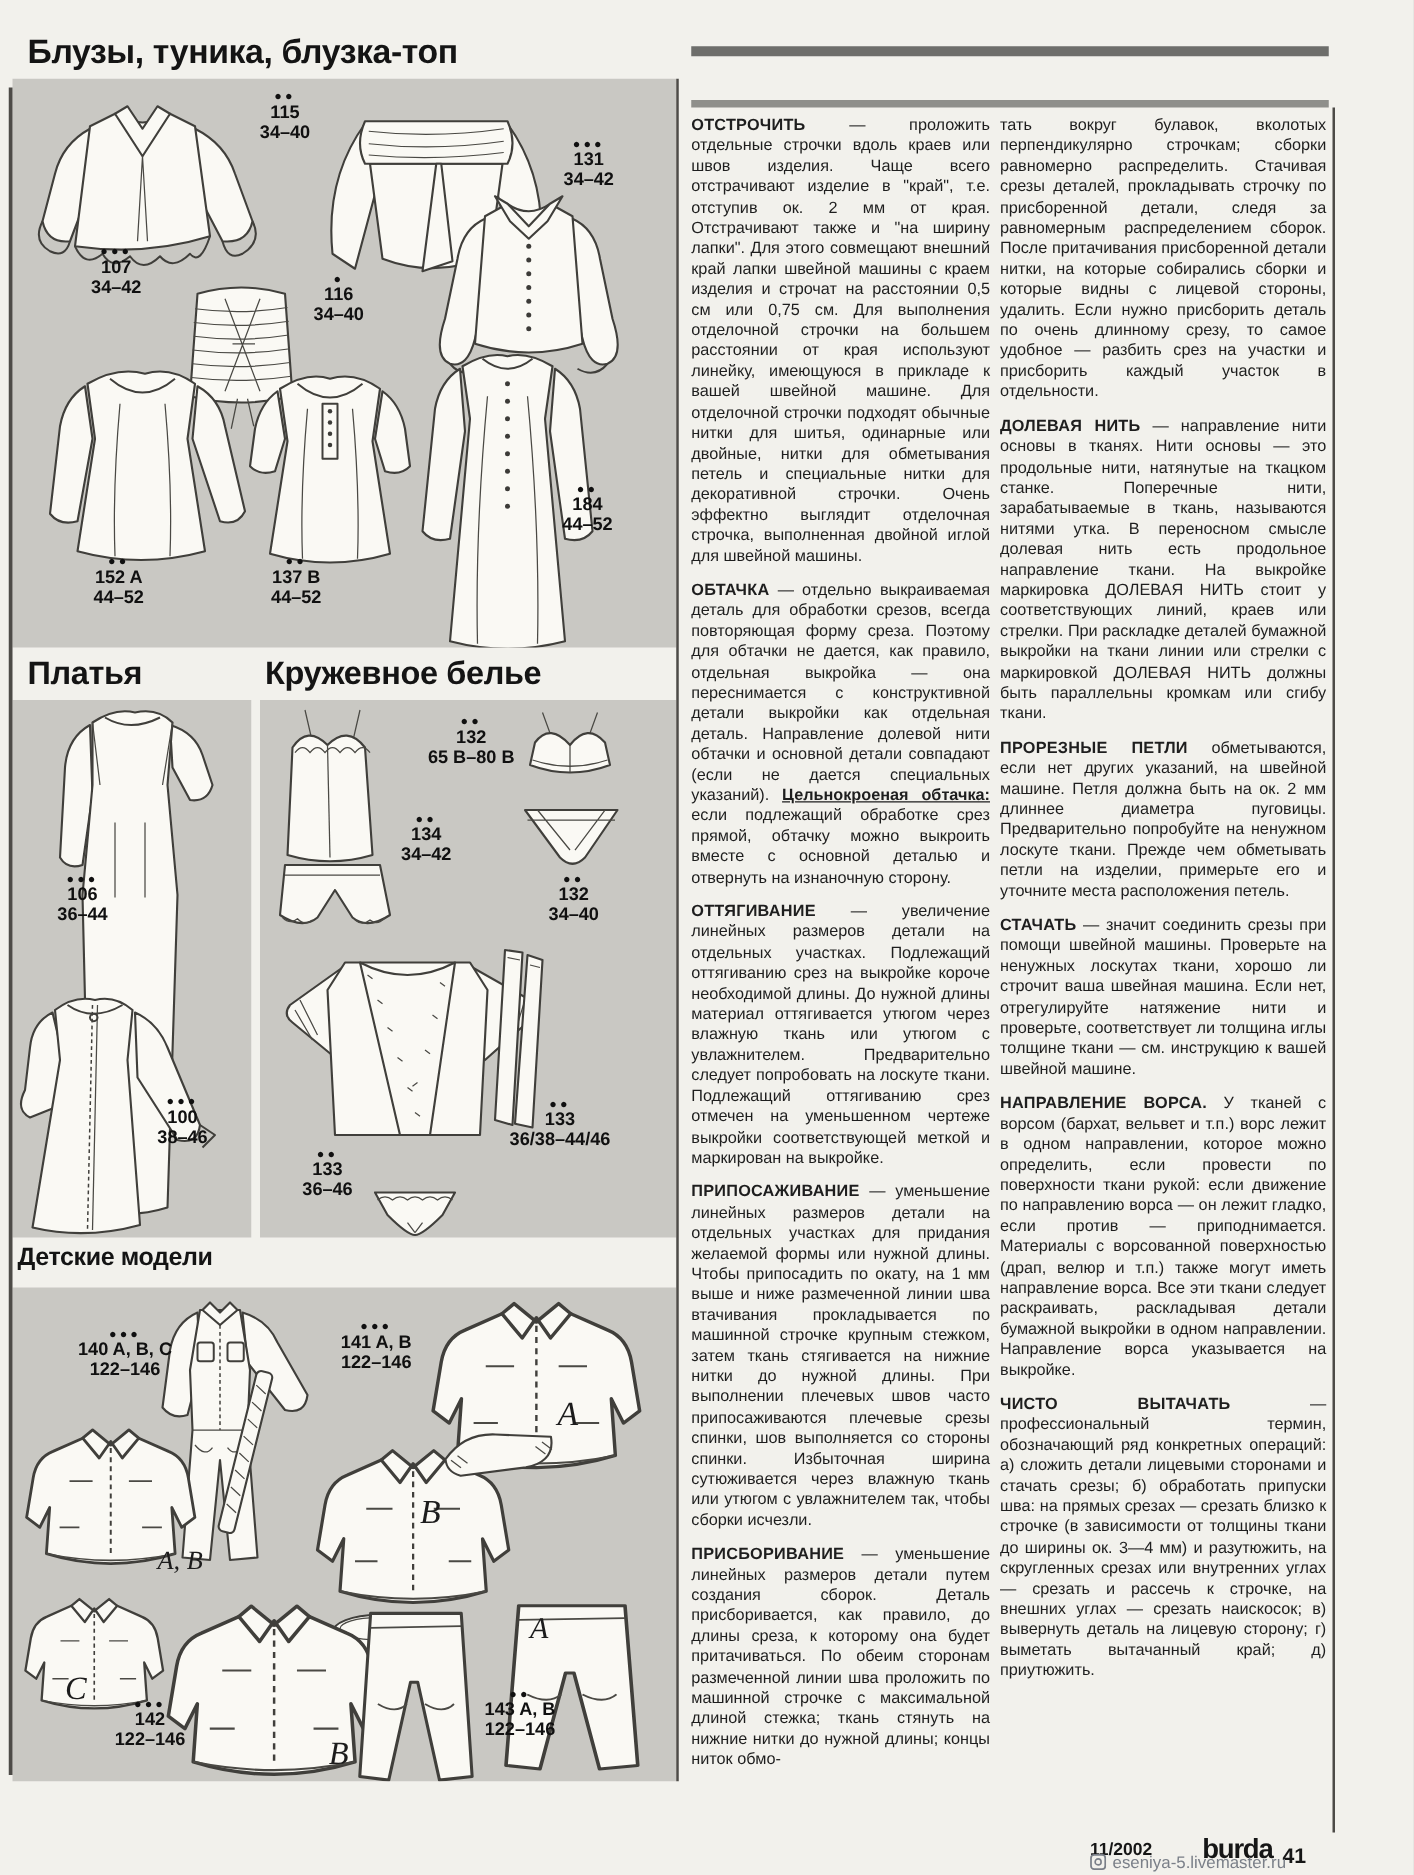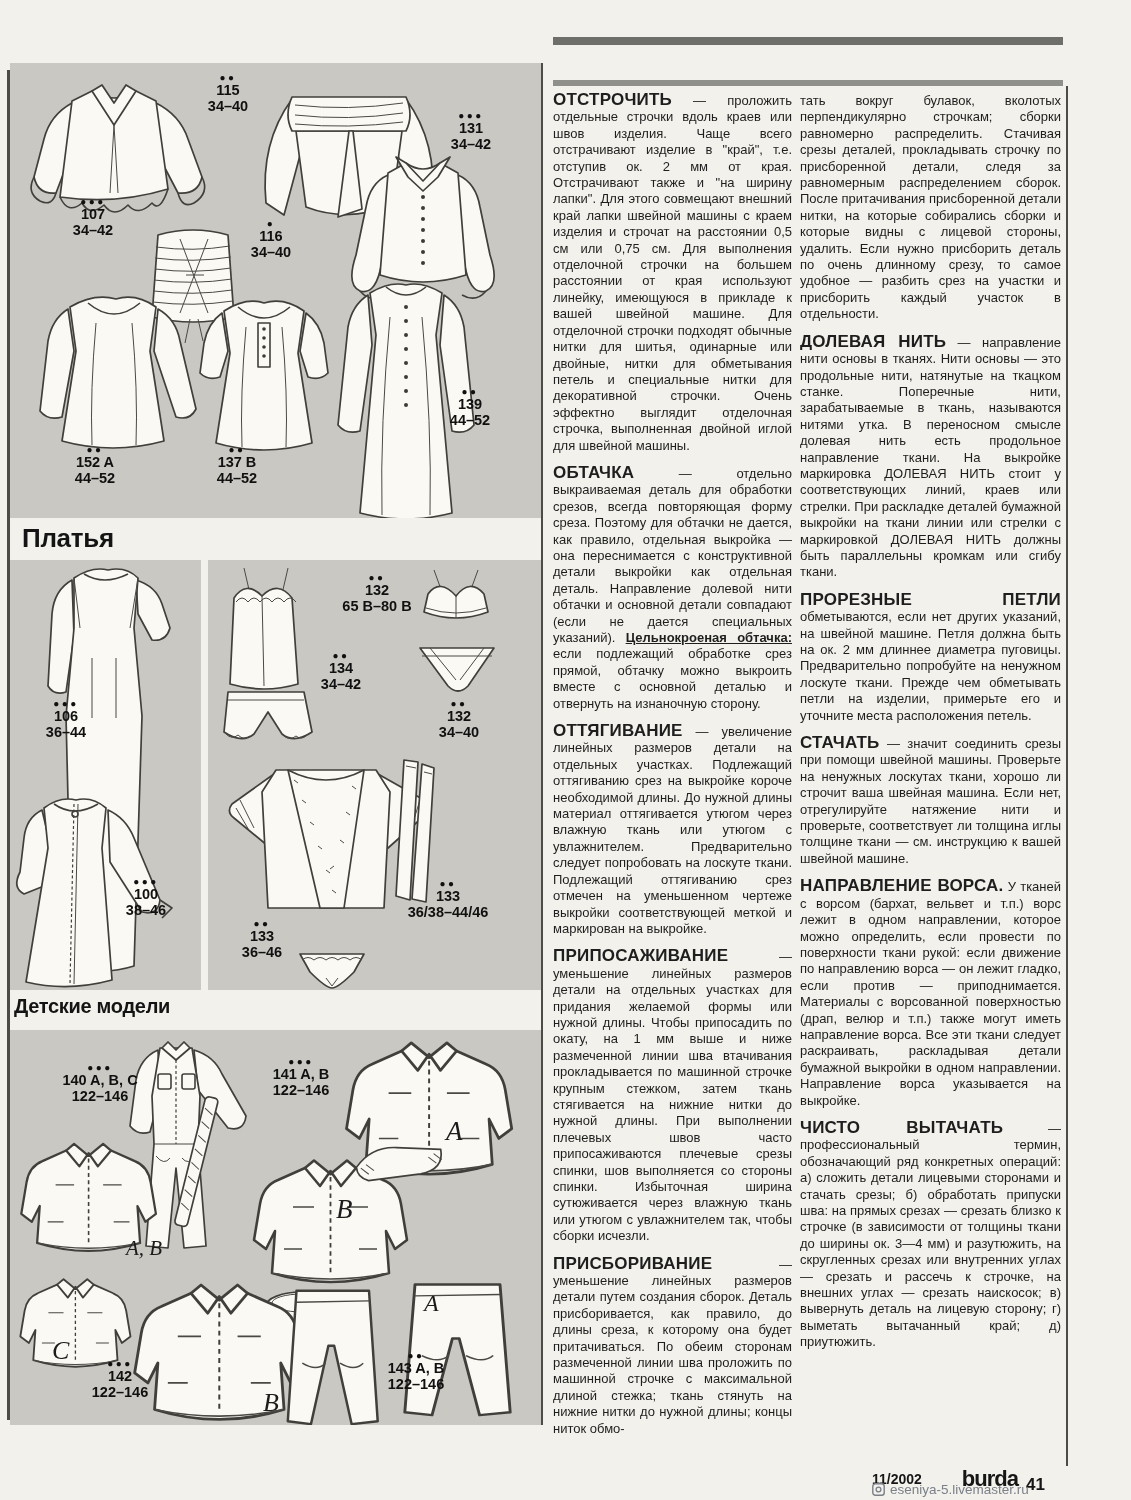--- a/index.html
+++ b/index.html
@@ -10,42 +10,44 @@
   .mlabel{position:absolute;transform:translateX(-50%);text-align:center;font-weight:bold;color:#101010;line-height:15.5px;white-space:nowrap;}
   .mlabel .dots{font-size:10px;letter-spacing:2.5px;line-height:11px;}
   .mlabel .mnum,.mlabel .msize{font-size:14.5px;}
   .letter{position:absolute;font-family:"Liberation Serif",serif;font-style:italic;color:#1c1c1c;}
   .vline{position:absolute;background:#4d4b47;}
   .hbar{position:absolute;left:553px;width:510px;}
   .rtitle{position:absolute;left:556px;top:44px;width:510px;font-weight:bold;font-size:28px;
           word-spacing:9px;letter-spacing:0.2px;color:#131313;white-space:nowrap;}
   .rtext{position:absolute;top:92px;font-size:13px;line-height:16.4px;text-align:justify;color:#1e1e1e;}
   .rtext p{margin:0 0 11px 0;}
-  .rtext b{font-size:17px;letter-spacing:0.2px;}
+  .rtext b{font-size:13px;letter-spacing:0.2px;}
   .u{text-decoration:underline;font-weight:bold;}
   .footer{position:absolute;left:872px;top:1462px;display:flex;align-items:center;gap:8px;color:#161616;}
   .f-issue{font-size:14px;font-weight:bold;}
   .f-brand{font-size:22px;font-weight:800;letter-spacing:-1px;margin-left:32px;}
   .f-page{font-size:17px;font-weight:bold;margin-top:13px;}
   .wm{position:absolute;left:872px;top:1482px;display:flex;align-items:center;gap:5px;
       color:#7a7f88;font-size:13.5px;white-space:nowrap;}
   svg .g{fill:#faf9f4;stroke:#403f3b;stroke-width:1.7;stroke-linejoin:round;}
   svg .fn{fill:none;stroke:#403f3b;stroke-width:1.6;stroke-linejoin:round;}
   svg .thin{fill:none;stroke:#4a4944;stroke-width:1;}
   svg .dash{fill:none;stroke:#403f3b;stroke-width:1.2;stroke-dasharray:3 2.5;}
   svg .dot{fill:#3c3b38;stroke:none;}
 </style>
 </head>
 <body>
 
 <div class="page">
 
+  <div class="sec-title" style="left:22px;top:26px;font-size:27px">Блузы, туника, блузка-топ</div>
   <div class="panel" style="left:10px;top:63px;width:531px;height:455px"></div>
 
   <div class="sec-title" style="left:22px;top:523px;font-size:26px">Платья</div>
+  <div class="sec-title" style="left:212px;top:523px;font-size:26px">Кружевное белье</div>
   <div class="panel" style="left:10px;top:560px;width:191px;height:430px"></div>
   <div class="panel" style="left:208px;top:560px;width:333px;height:430px"></div>
 
   <div class="sec-title" style="left:14px;top:995px;font-size:20px">Детские модели</div>
   <div class="panel" style="left:10px;top:1030px;width:531px;height:395px"></div>
 
   <div class="vline" style="left:7px;top:70px;width:3px;height:1350px"></div>
   <div class="vline" style="left:541px;top:63px;width:2px;height:1362px"></div>
   <div class="vline" style="left:1066px;top:86px;width:2px;height:1380px"></div>
 
@@ -277,21 +279,21 @@
     <div class="mnum">152 A</div>
     <div class="msize">44–52</div>
   </div>
   <div class="mlabel" style="left:237px;top:444px">
     <div class="dots">●●</div>
     <div class="mnum">137 B</div>
     <div class="msize">44–52</div>
   </div>
   <div class="mlabel" style="left:470px;top:386px">
     <div class="dots">●●</div>
-    <div class="mnum">139</div>
+    <div class="mnum">184</div>
     <div class="msize">44–52</div>
   </div>
 
   <div class="mlabel" style="left:66px;top:698px">
     <div class="dots">●●●</div>
     <div class="mnum">106</div>
     <div class="msize">36–44</div>
   </div>
   <div class="mlabel" style="left:146px;top:876px">
     <div class="dots">●●●</div>

